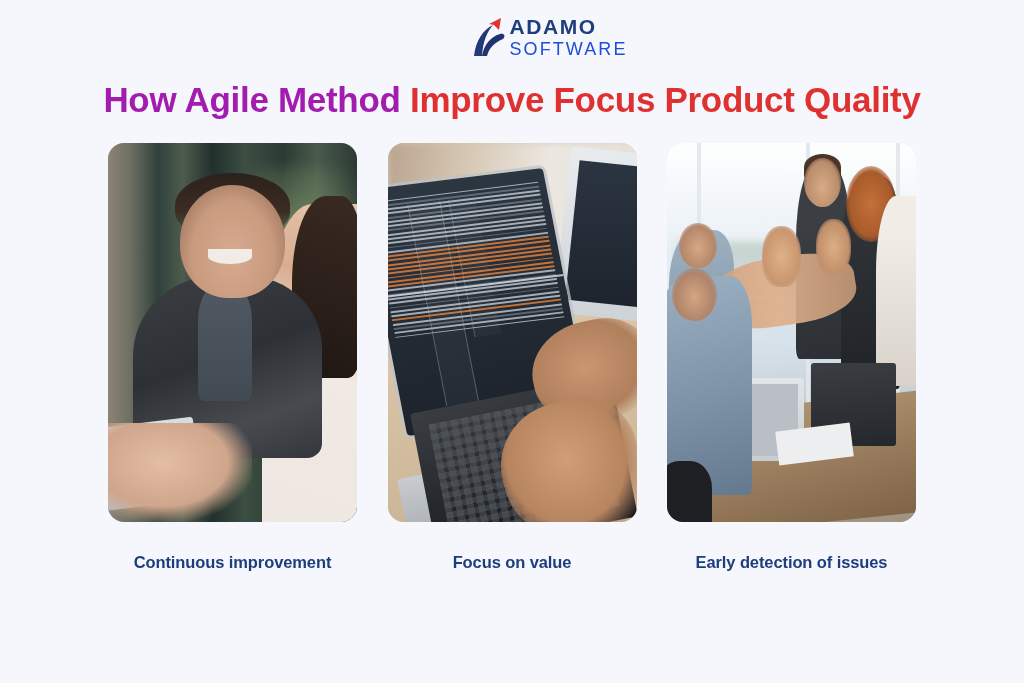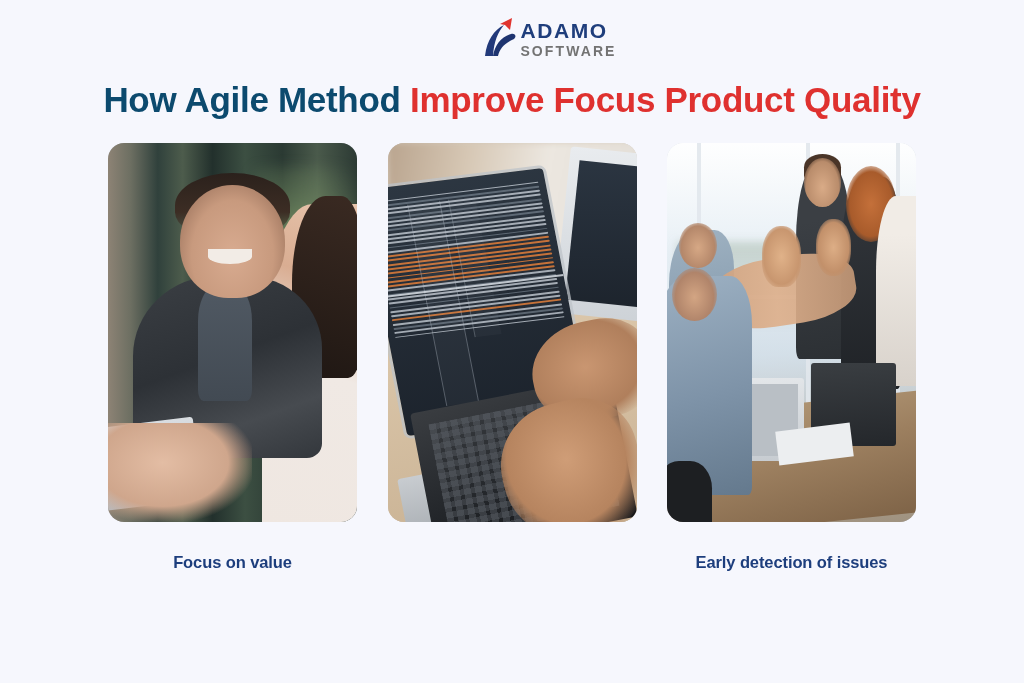--- a/index.html
+++ b/index.html
@@ -16,33 +16,33 @@
     position:absolute; top:14px; left:0; width:1024px;
     display:flex; align-items:flex-end; justify-content:center; gap:1px;margin-left:37px;
   }
   .logo-mark{ width:38px; height:44px; position:relative; }
   .logo-text{ display:flex; flex-direction:column; line-height:1; }
   .logo-name{
     font-size:21px; font-weight:bold; color:#1F3E7C;
     letter-spacing:1.6px;
   }
   .logo-sub{
-    font-size:14px; font-weight:bold; color:#737373;
+    font-size:18px; font-weight:normal; color:#1d4ed8;
     letter-spacing:2.1px; margin-top:3px;
   }
 
   
   .title{
     position:absolute; top:80px; left:0; width:1024px;
     text-align:center;
     font-size:35px; font-weight:bold;
     letter-spacing:-0.3px;
     white-space:nowrap;
   }
-  .title .t-navy{ color:#0c4a6e; }
+  .title .t-navy{ color:#a21caf; }
   .title .t-red{ color:#DF312F; }
 
   
   .cards{
     position:absolute; top:143px; left:108px;
     width:808px; height:379px;
     display:flex; justify-content:space-between;
   }
   .card{
     width:249px; height:379px;
@@ -457,15 +457,16 @@
       <div class="p3-paper"></div>
       <div class="p3-p5"></div>
         <div class="p3-p5h"></div>
       <div class="p3-chair"></div>
     </div>
   </div>
 
 </div>
 
 <div class="captions">
+  <div class="caption">Continuous improvement</div>
   <div class="caption">Focus on value</div>
   <div class="caption">Early detection of issues</div>
 </div>
 
 </body></html>

